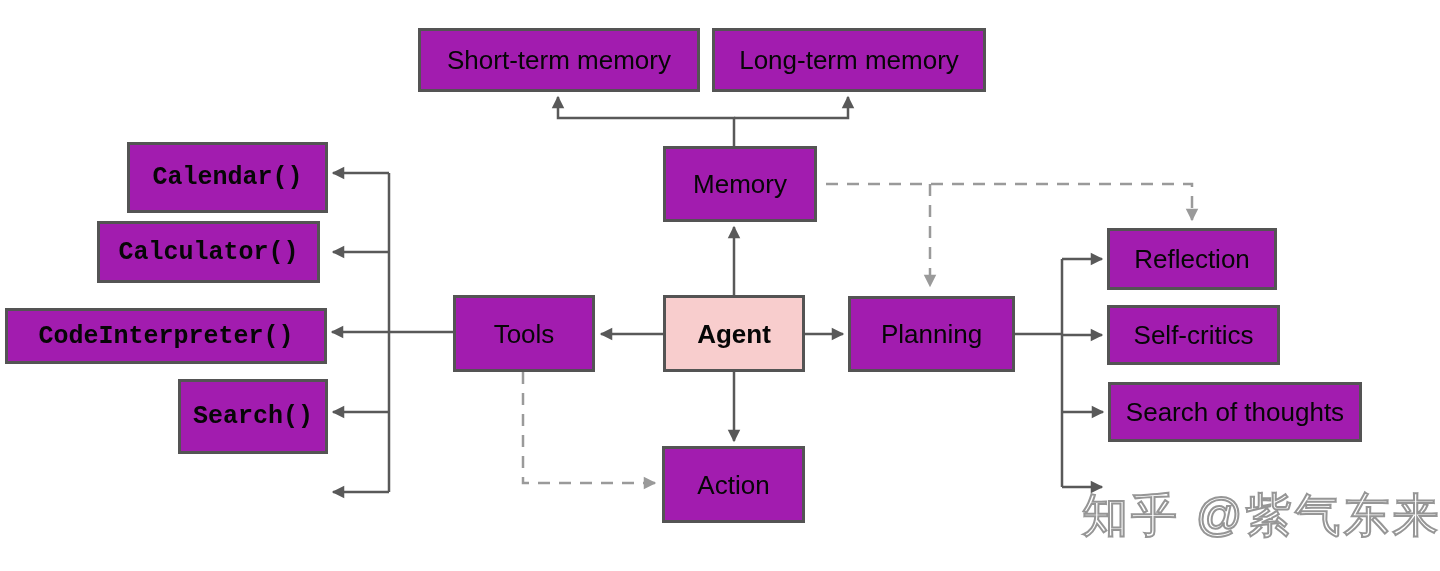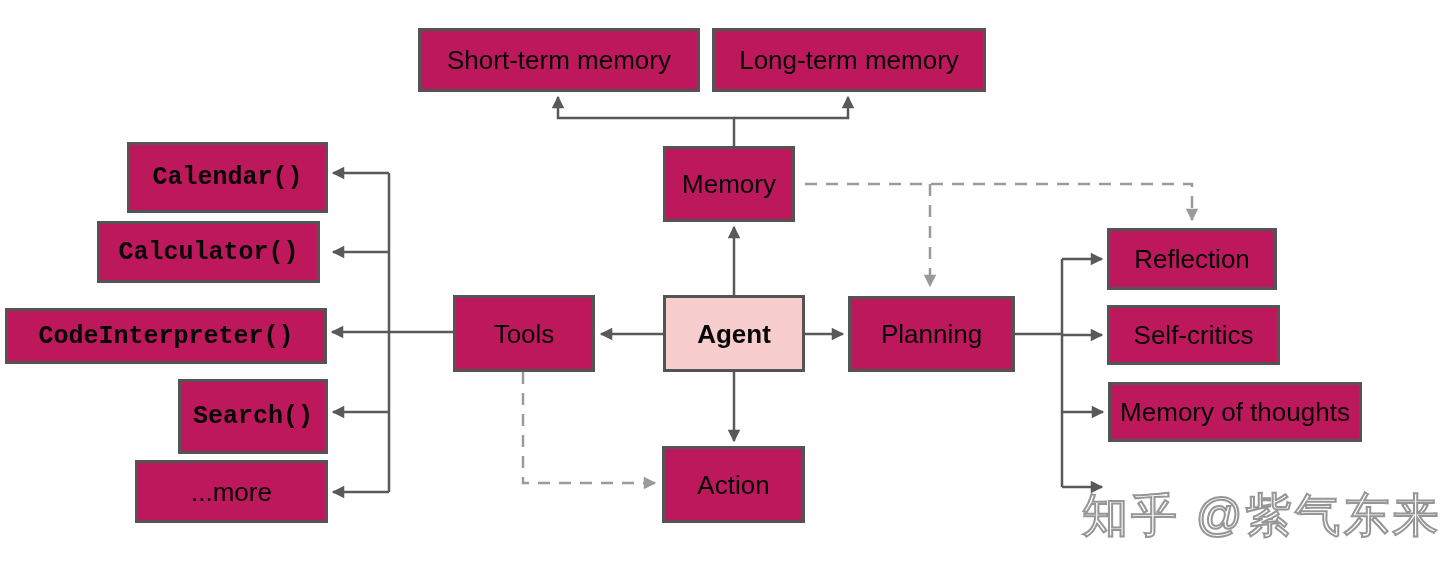--- a/index.html
+++ b/index.html
@@ -7,21 +7,21 @@
     position:relative;
     width:1440px;height:571px;
     background:#ffffff;
     overflow:hidden;
     font-family:"Liberation Sans","DejaVu Sans",sans-serif;
   }
   .wires{position:absolute;left:0;top:0;width:1440px;height:571px;}
   .node{
     position:absolute;
     box-sizing:border-box;
-    background:#be185d;
+    background:#a21caf;
     border:3px solid #545454;
     display:flex;align-items:center;justify-content:center;
     font-size:26px;color:#060606;
     white-space:nowrap;
     line-height:1;
   }
   .node.mono{
     font-family:"Liberation Mono","DejaVu Sans Mono",monospace;
     font-weight:700;font-size:25px;
   }
@@ -79,31 +79,30 @@
 
     <g stroke="#9a9a9a" stroke-width="2.5" fill="none" stroke-dasharray="12 9">
       <path d="M805 184 H1192 V220" marker-end="url(#ahd)"></path>
       <path d="M930 184 V286" marker-end="url(#ahd)"></path>
       <path d="M523 372 V483 H655" marker-end="url(#ahd)"></path>
     </g>
   </svg>
 
   <div class="node" style="left:418px;top:28px;width:282px;height:64px">Short-term memory</div>
   <div class="node" style="left:712px;top:28px;width:274px;height:64px">Long-term memory</div>
-  <div class="node" style="left:663px;top:146px;width:132px;height:76px">Memory</div>
+  <div class="node" style="left:663px;top:146px;width:154px;height:76px">Memory</div>
 
   <div class="node mono" style="left:127px;top:142px;width:201px;height:71px">Calendar()</div>
   <div class="node mono" style="left:97px;top:221px;width:223px;height:62px">Calculator()</div>
   <div class="node mono" style="left:5px;top:308px;width:322px;height:56px">CodeInterpreter()</div>
   <div class="node mono" style="left:178px;top:379px;width:150px;height:75px">Search()</div>
-  <div class="node" style="left:135px;top:460px;width:193px;height:63px">...more</div>
 
   <div class="node" style="left:453px;top:295px;width:142px;height:77px">Tools</div>
   <div class="node agent" style="left:663px;top:295px;width:142px;height:77px">Agent</div>
   <div class="node" style="left:848px;top:296px;width:167px;height:76px">Planning</div>
   <div class="node" style="left:662px;top:446px;width:143px;height:77px">Action</div>
 
   <div class="node" style="left:1107px;top:228px;width:170px;height:62px">Reflection</div>
   <div class="node" style="left:1107px;top:305px;width:173px;height:60px">Self-critics</div>
-  <div class="node" style="left:1108px;top:382px;width:254px;height:60px">Memory of thoughts</div>
+  <div class="node" style="left:1108px;top:382px;width:254px;height:60px">Search of thoughts</div>
 
   <div class="watermark">知乎 @紫气东来</div>
 </div>
 
 </body></html>

